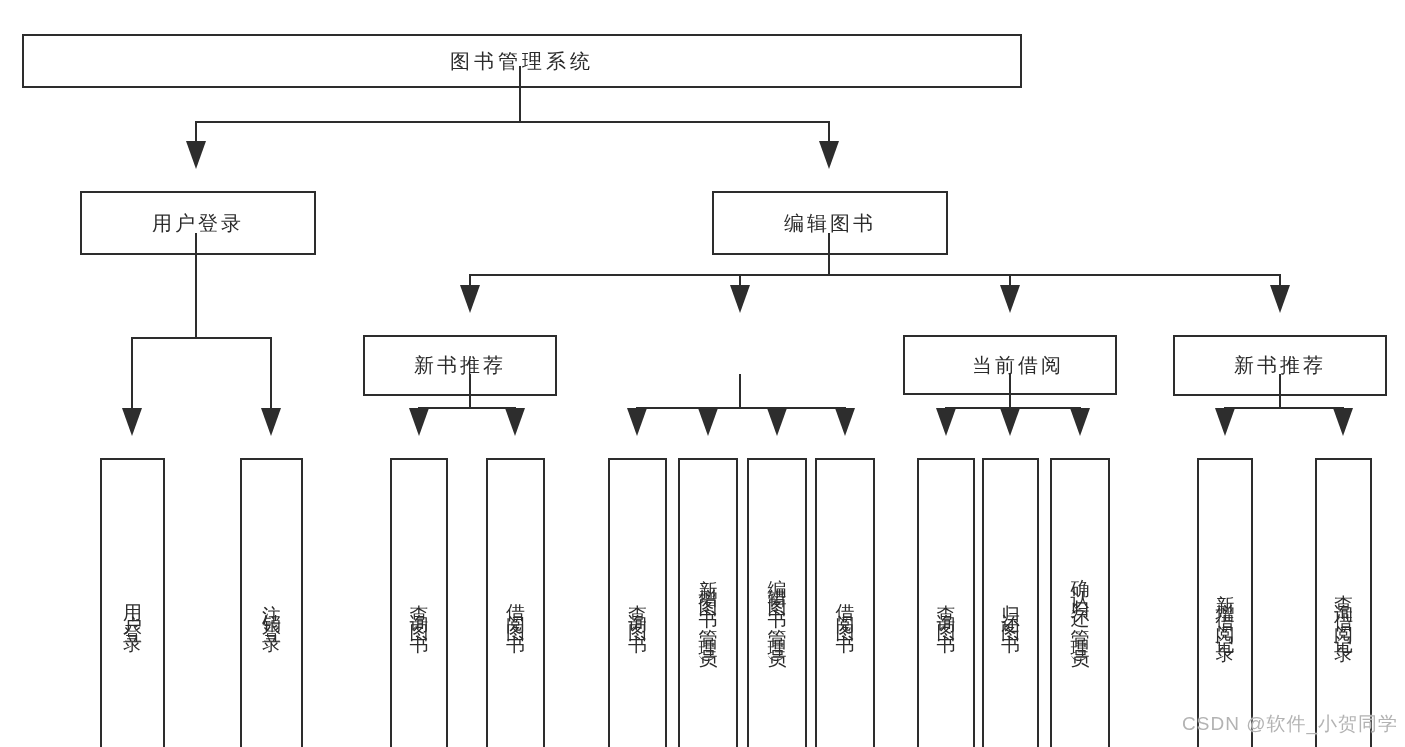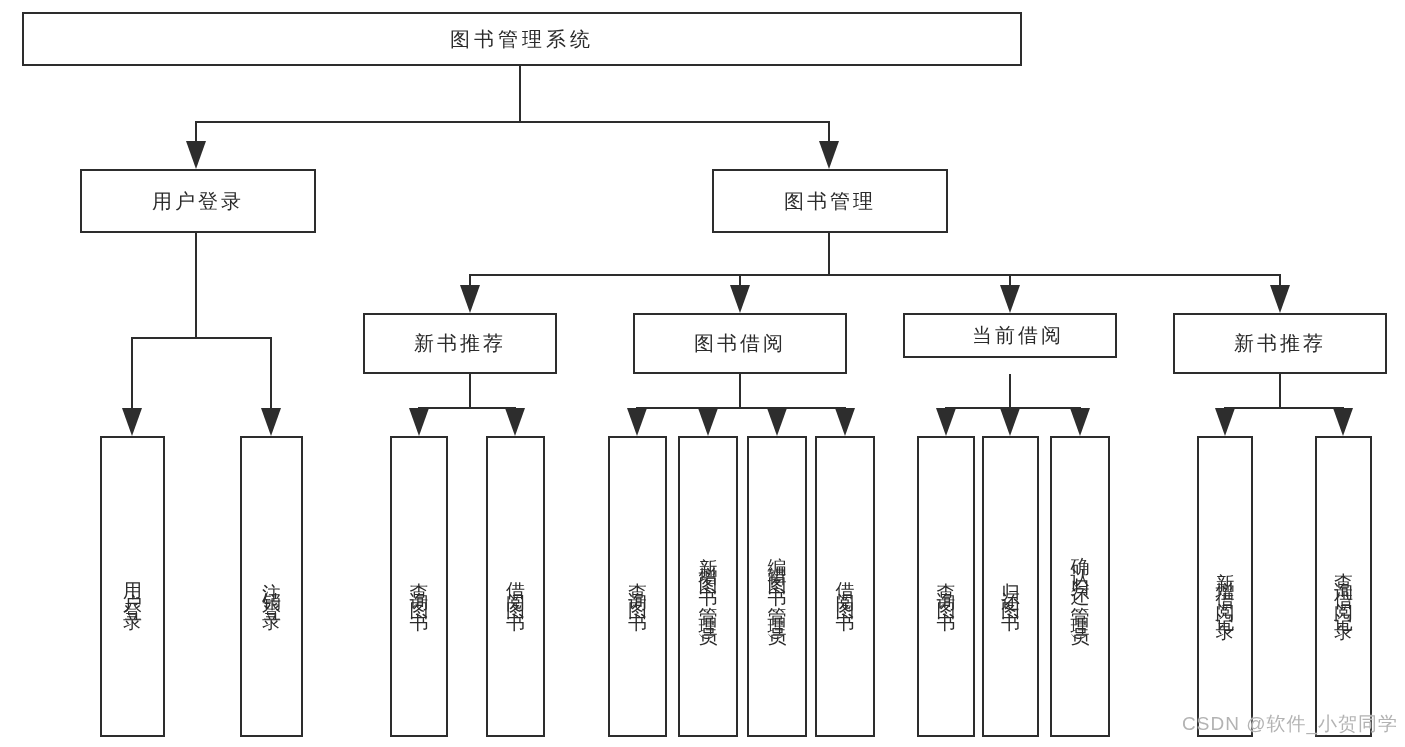--- a/index.html
+++ b/index.html
@@ -7,21 +7,21 @@
   #stage {
     position:relative; width:1405px; height:747px;
     background:#ffffff; overflow:hidden;
     font-family:"Liberation Sans", sans-serif;
     color:#2b2b2b;
   }
   .box {
     position:absolute; background:#fff;
     border:2px solid #2d2d2d;
     display:flex; align-items:center; justify-content:center;
-    text-align:center; overflow:hidden;
+    text-align:center; overflow:hidden;margin-top:22px;
   }
   .title-box { font-size:20px; letter-spacing:4px; }
   .node-box  { font-size:20px; letter-spacing:3px; }
   .leaf-box  {
     font-size:19px; letter-spacing:10px;
   }
   .leaf-box .vtext {
     writing-mode:vertical-rl; text-orientation:mixed;
     line-height:1.15;
   }
@@ -54,21 +54,21 @@
   <div class="hline" style="left:196px; top:121px; width:634px;"></div>
   <div class="vline" style="left:195px; top:121px; height:24px;"></div>
   <div class="arrow" style="left:186px; top:141px;"></div>
   <div class="vline" style="left:828px; top:121px; height:24px;"></div>
   <div class="arrow" style="left:819px; top:141px;"></div>
 
   <div class="box node-box" style="left:80px; top:169px; width:236px; height:64px;">
     <span>用户登录</span>
   </div>
   <div class="box node-box" style="left:712px; top:169px; width:236px; height:64px;">
-    <span>图书管理</span>
+    <span>编辑图书</span>
   </div>
 
   <div class="vline" style="left:195px; top:233px; height:104px;"></div>
   <div class="hline" style="left:131px; top:337px; width:141px;"></div>
   <div class="vline" style="left:131px; top:337px; height:74px;"></div>
   <div class="arrow" style="left:122px; top:408px;"></div>
   <div class="vline" style="left:270px; top:337px; height:74px;"></div>
   <div class="arrow" style="left:261px; top:408px;"></div>
 
   <div class="box leaf-box" style="left:100px; top:436px; width:65px; height:301px;">
@@ -85,24 +85,21 @@
   <div class="vline" style="left:739px; top:274px; height:14px;"></div>
   <div class="arrow" style="left:730px; top:285px;"></div>
   <div class="vline" style="left:1009px; top:274px; height:14px;"></div>
   <div class="arrow" style="left:1000px; top:285px;"></div>
   <div class="vline" style="left:1279px; top:274px; height:14px;"></div>
   <div class="arrow" style="left:1270px; top:285px;"></div>
 
   <div class="box node-box" style="left:363px; top:313px; width:194px; height:61px;">
     <span>新书推荐</span>
   </div>
-  <div class="box node-box" style="left:633px; top:313px; width:214px; height:61px;">
-    <span>图书借阅</span>
-  </div>
-  <div class="box node-box" style="left:903px; top:313px; width:214px; height:45px;padding-left:16px;">
+  <div class="box node-box" style="left:903px; top:313px; width:214px; height:60px;padding-left:16px;">
     <span>当前借阅</span>
   </div>
   <div class="box node-box" style="left:1173px; top:313px; width:214px; height:61px;">
     <span>新书推荐</span>
   </div>
 
   <div class="vline" style="left:469px; top:374px; height:33px;"></div>
   <div class="vline" style="left:739px; top:374px; height:33px;"></div>
   <div class="vline" style="left:1009px; top:374px; height:33px;"></div>
   <div class="vline" style="left:1279px; top:374px; height:33px;"></div>

